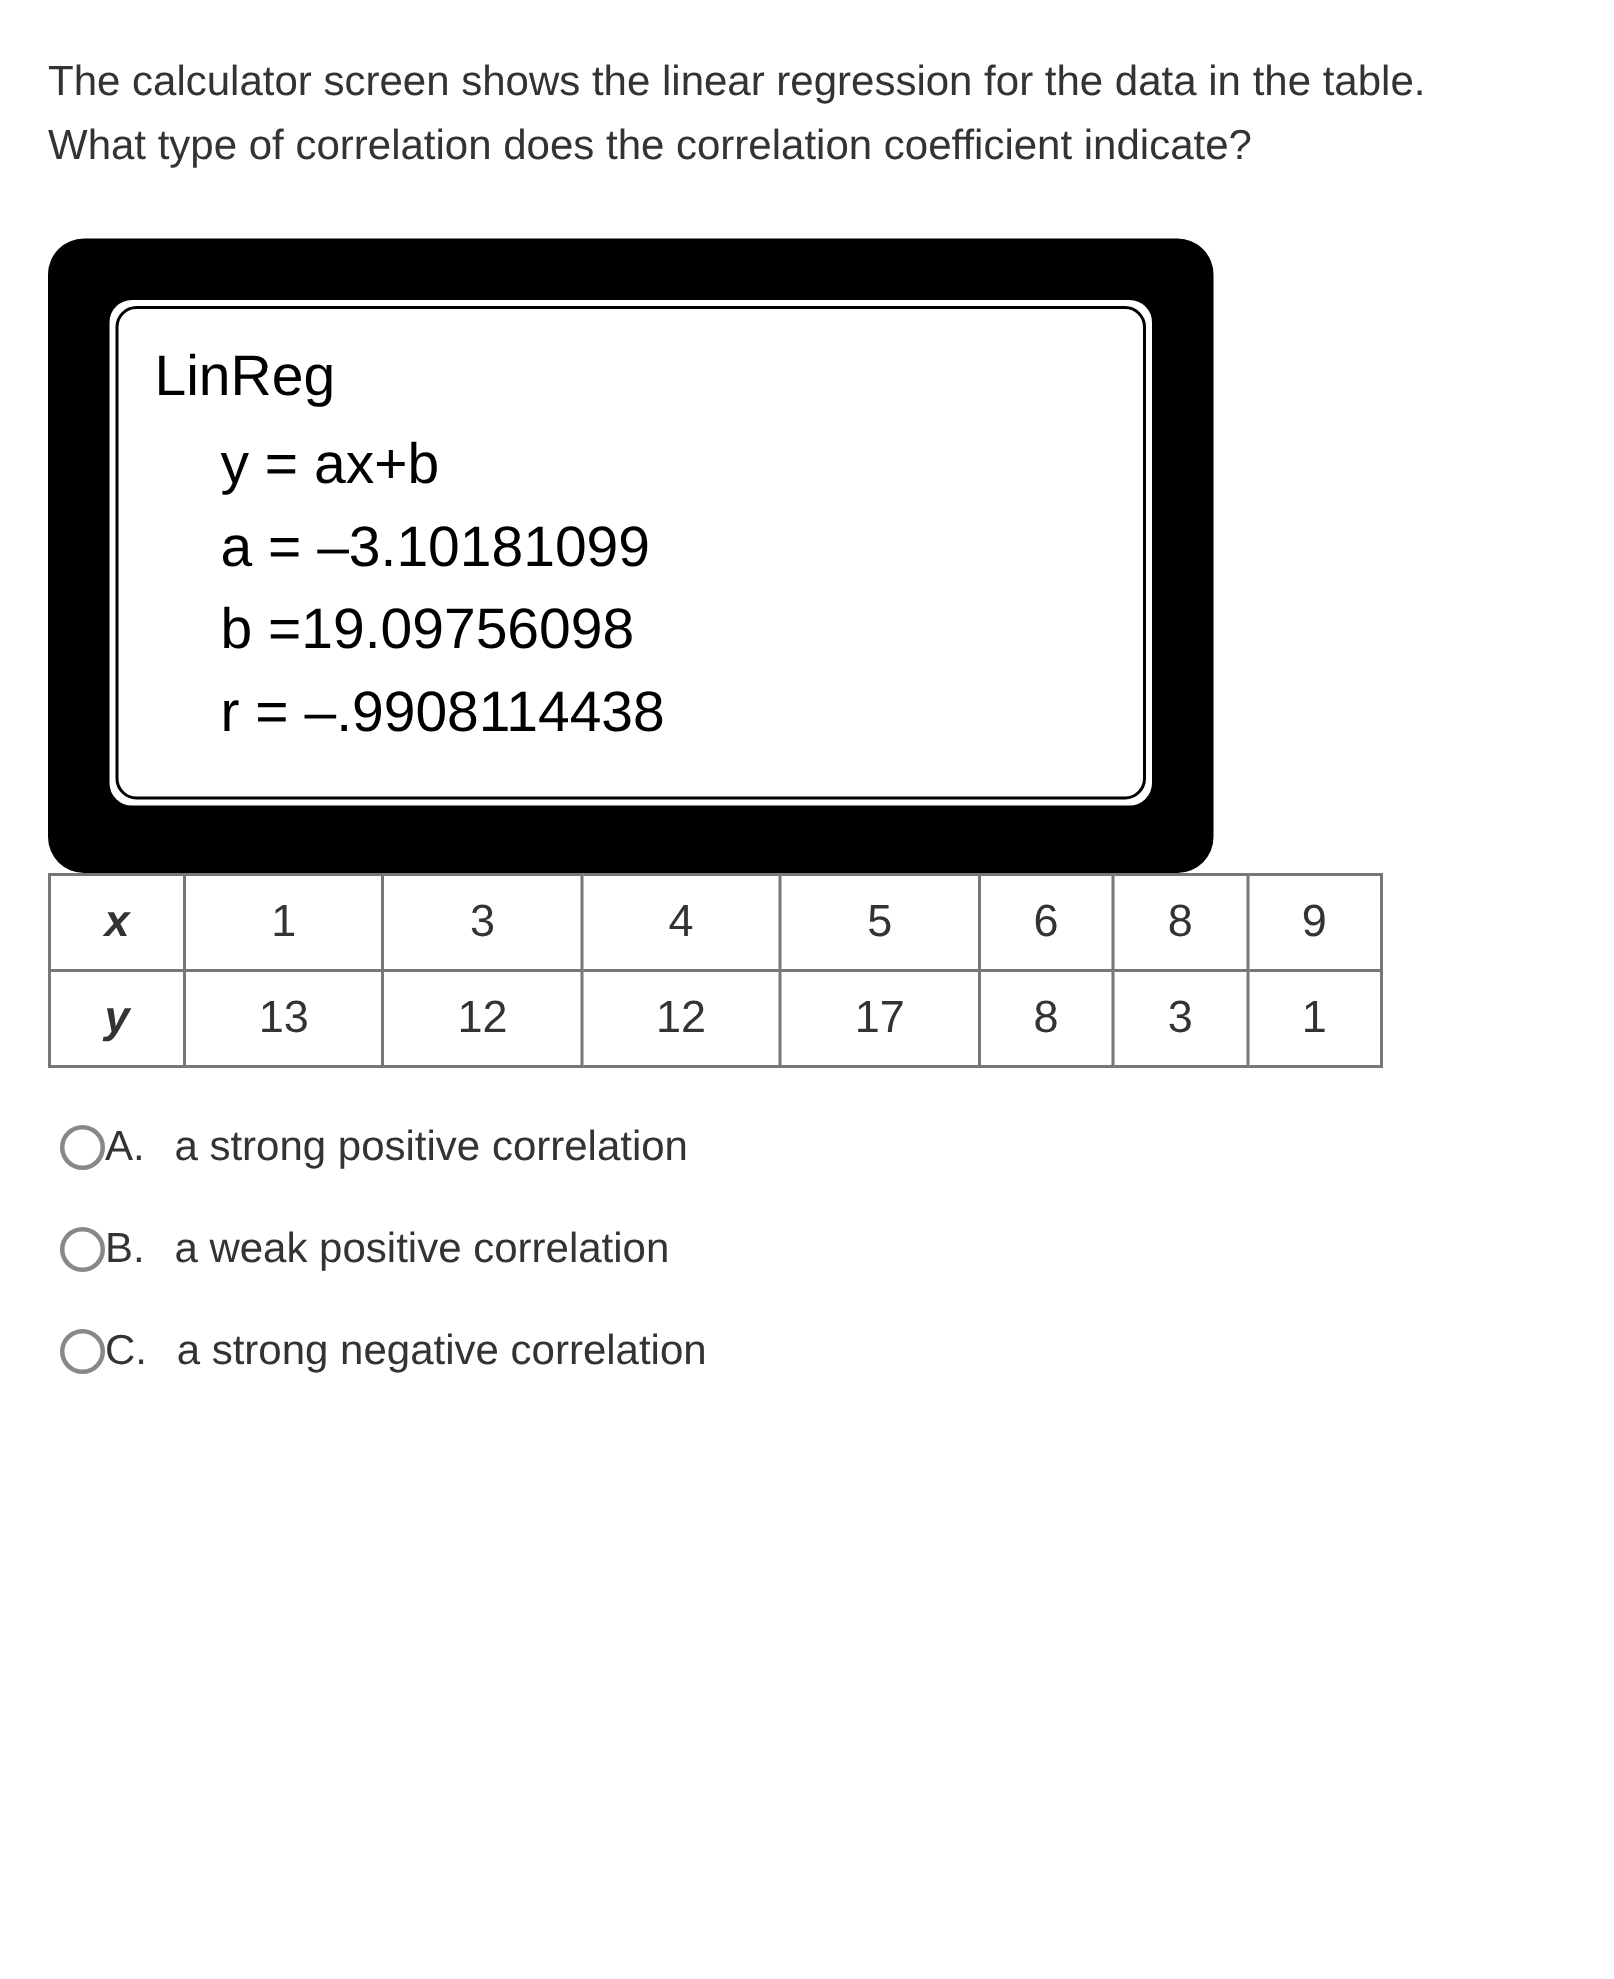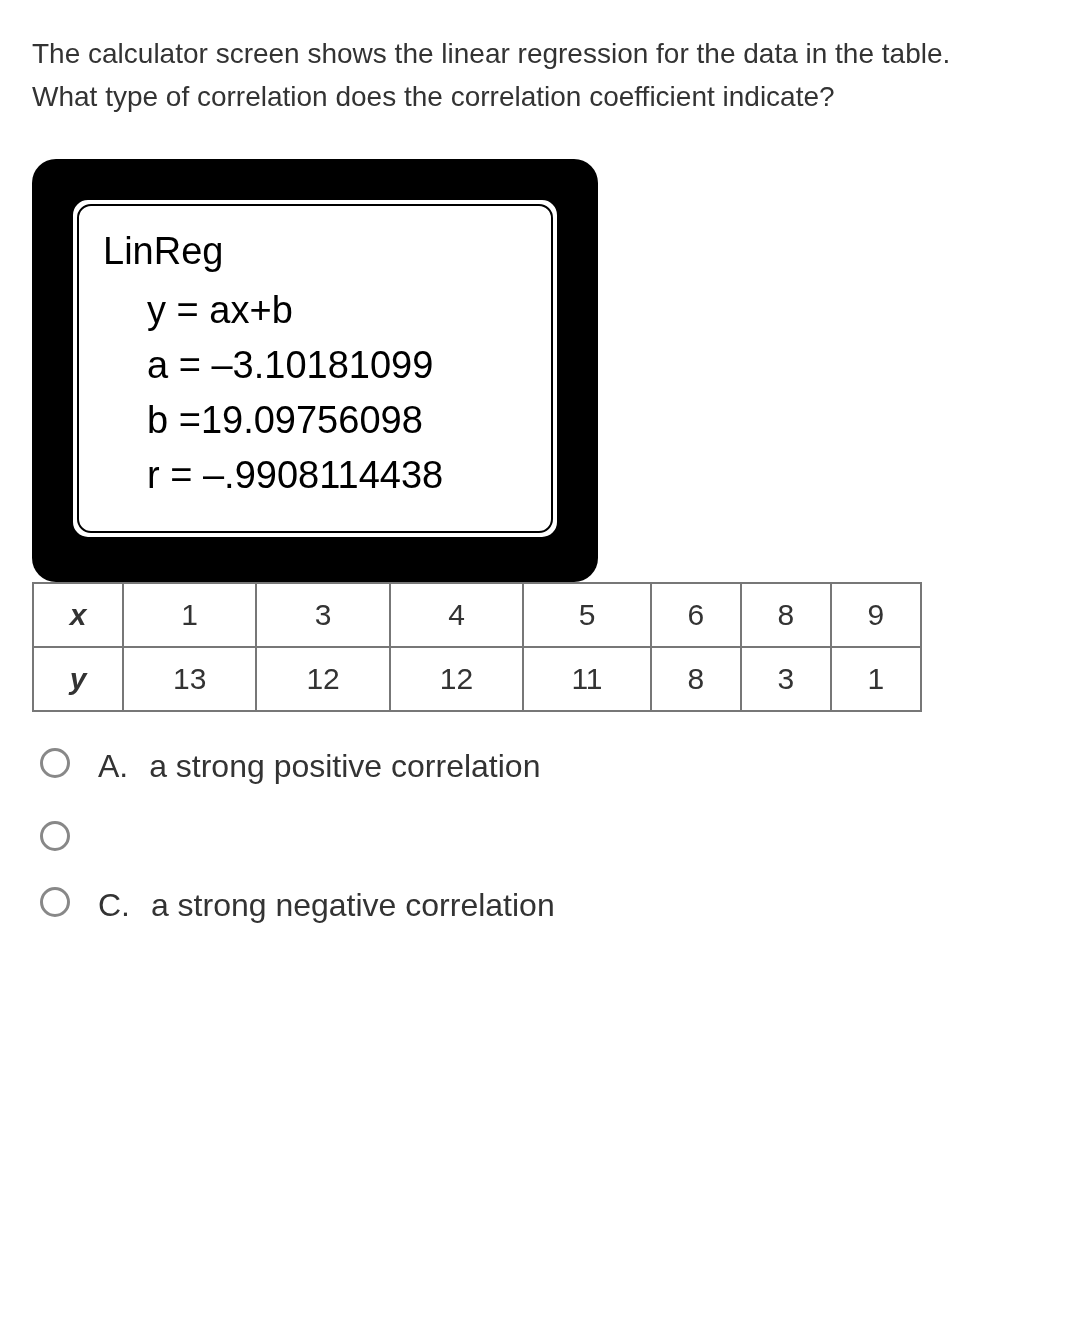--- a/index.html
+++ b/index.html
@@ -14,21 +14,21 @@
   .question {
     font-size: 28px;
     line-height: 1.55;
     margin-bottom: 40px;
     color: #333;
   }
   .calculator {
     background: #000;
     border-radius: 24px;
     padding: 36px 36px 40px 36px;
-    width: 566px;
+    width: 777px;
     margin-bottom: 0;
   }
   .calc-inner {
     border: 5px solid #000;
     border-radius: 20px;
     background: #fff;
     padding: 4px;
   }
   .calc-screen {
     border: 2px solid #000;
@@ -66,24 +66,23 @@
   table.data td.rowhead {
     font-style: italic;
     font-weight: bold;
     width: 90px;
   }
   .choices {
     margin-top: 36px;
   }
   .choice {
     display: flex;
-    align-items: flex-start;
-    gap: 28px;
+    align-items: flex-end;
     margin: 36px 0;
-    font-size: 32px;
+    font-size: 28px;
     color: #333;
   }
   .radio {
     width: 30px;
     height: 30px;
     border: 3px solid #888;
     border-radius: 50%;
     flex-shrink: 0;
     margin-left: 8px;
   }
@@ -121,38 +120,42 @@
     <td>5</td>
     <td>6</td>
     <td>8</td>
     <td>9</td>
   </tr>
   <tr>
     <td class="rowhead">y</td>
     <td>13</td>
     <td>12</td>
     <td>12</td>
-    <td>11</td>
+    <td>17</td>
     <td>8</td>
     <td>3</td>
     <td>1</td>
   </tr>
 </tbody>
   </table>
 
 <div class="choices">
   <div class="choice">
     <div class="radio"></div>
     <div>
       <span class="choice-letter">A.</span>
       <span>a strong positive correlation</span>
     </div>
   </div>
   <div class="choice">
     <div class="radio"></div>
+    <div>
+      <span class="choice-letter">B.</span>
+      <span>a weak positive correlation</span>
+    </div>
   </div>
   <div class="choice">
     <div class="radio"></div>
     <div>
       <span class="choice-letter">C.</span>
       <span>a strong negative correlation</span>
     </div>
   </div>
 </div>
 

